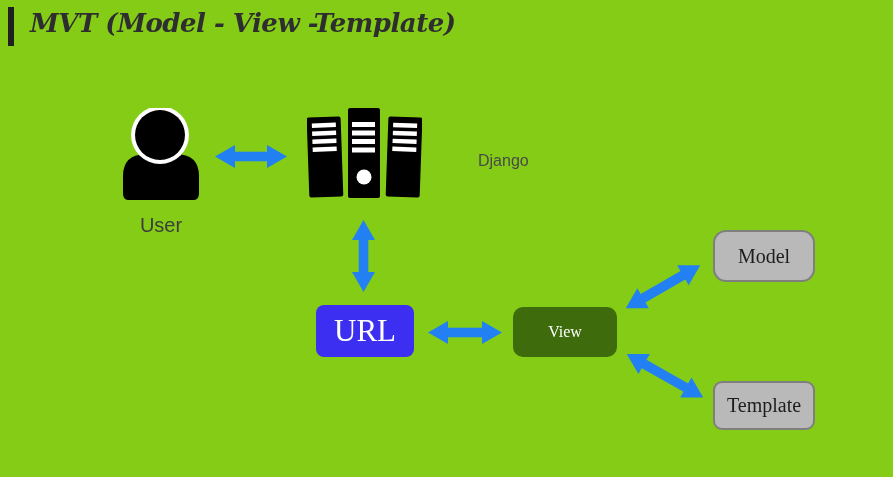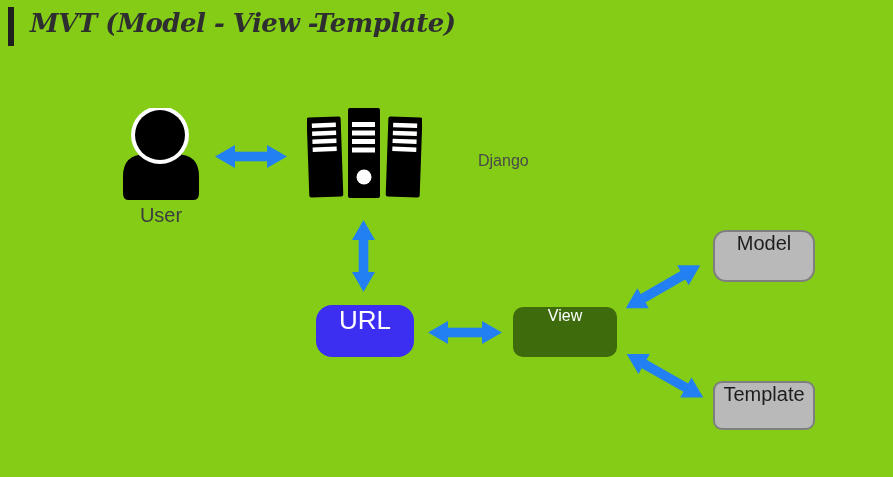--- a/index.html
+++ b/index.html
@@ -31,20 +31,21 @@
     color: #2e2e30;
     white-space: nowrap;
   }
 
   
   .abs { position: absolute; }
 
   
   .user-node { left: 123px; top: 108px; width: 76px; text-align: center; }
   .node-caption {
+    margin-top: 10px;
     font-size: 20px;
     color: #3d3d3d;
   }
   .server-node { left: 307px; top: 108px; }
   .django-label {
     left: 434px; top: 152px;
     font-size: 16px;
     color: #4a4a4a;
     margin-left: 44px;
   }
@@ -53,31 +54,32 @@
   .arrow svg polygon, .arrow svg rect { fill: #2380f2; }
   .arrow-user-django { left: 215px; top: 143px; }
   .arrow-django-url { left: 350px; top: 220px; }
   .arrow-url-view { left: 428px; top: 319px; }
   .arrow-view-model { left: 621px; top: 273px; transform: rotate(-30deg); }
   .arrow-view-template { left: 620px; top: 362px; transform: rotate(29.5deg); }
 
   
   .box {
     display: flex;
-    align-items: flex-start;
+    align-items: center;
     justify-content: center;
     box-sizing: border-box;
+    font-family: Liberation Serif, serif;
   }
   .url-box {
     left: 316px; top: 305px;
     width: 98px; height: 52px;
     background: #3c2ff2;
-    border-radius: 16px;
+    border-radius: 8px;
     color: #ffffff;
-    font-size: 26px;
+    font-size: 31px;
   }
   .view-box {
     left: 513px; top: 307px;
     width: 104px; height: 50px;
     background: #3e6b0c;
     border-radius: 10px;
     color: #ffffff;
     font-size: 16px;
   }
   .gray-box {

